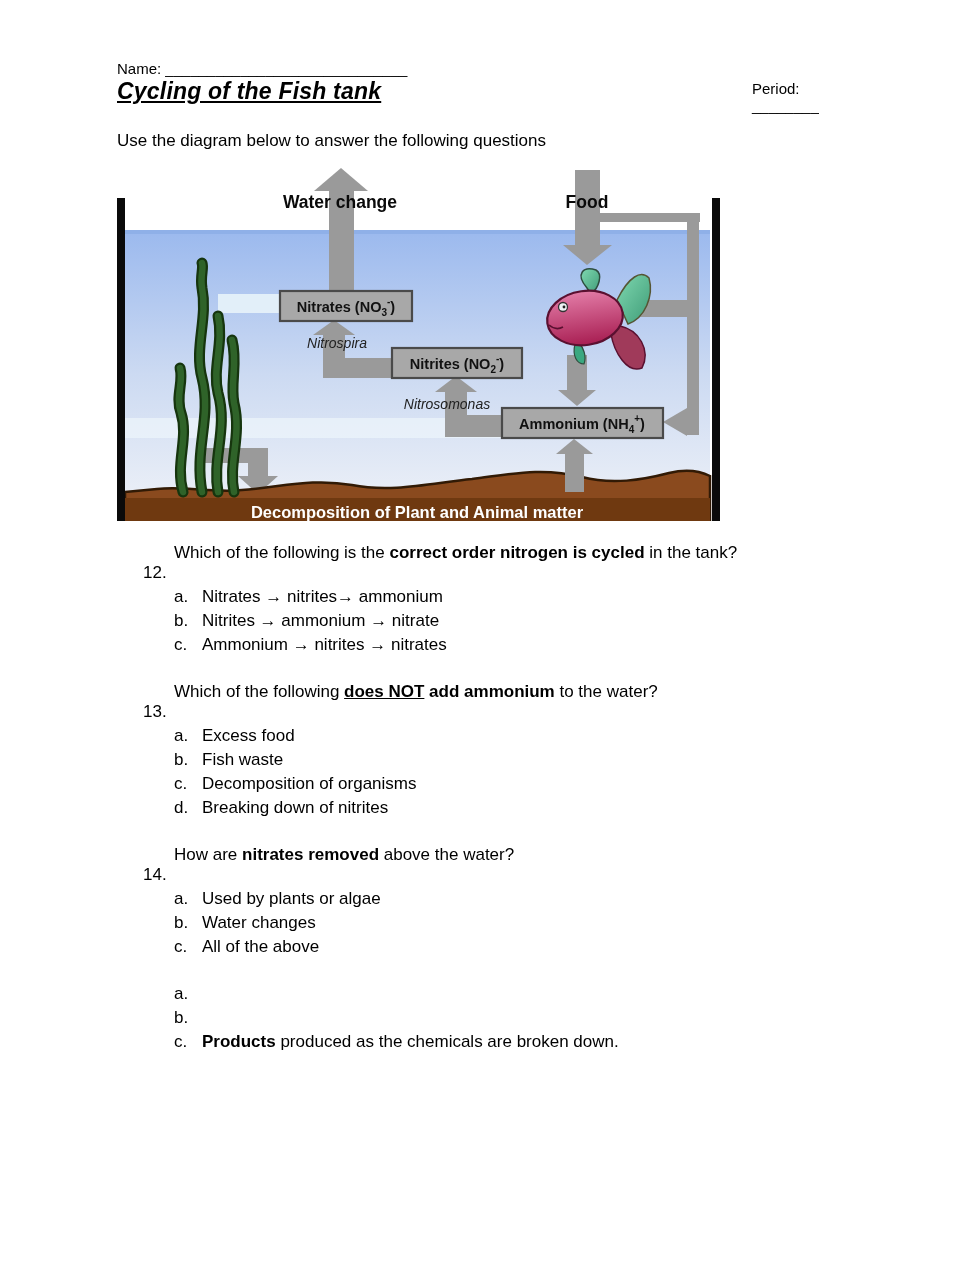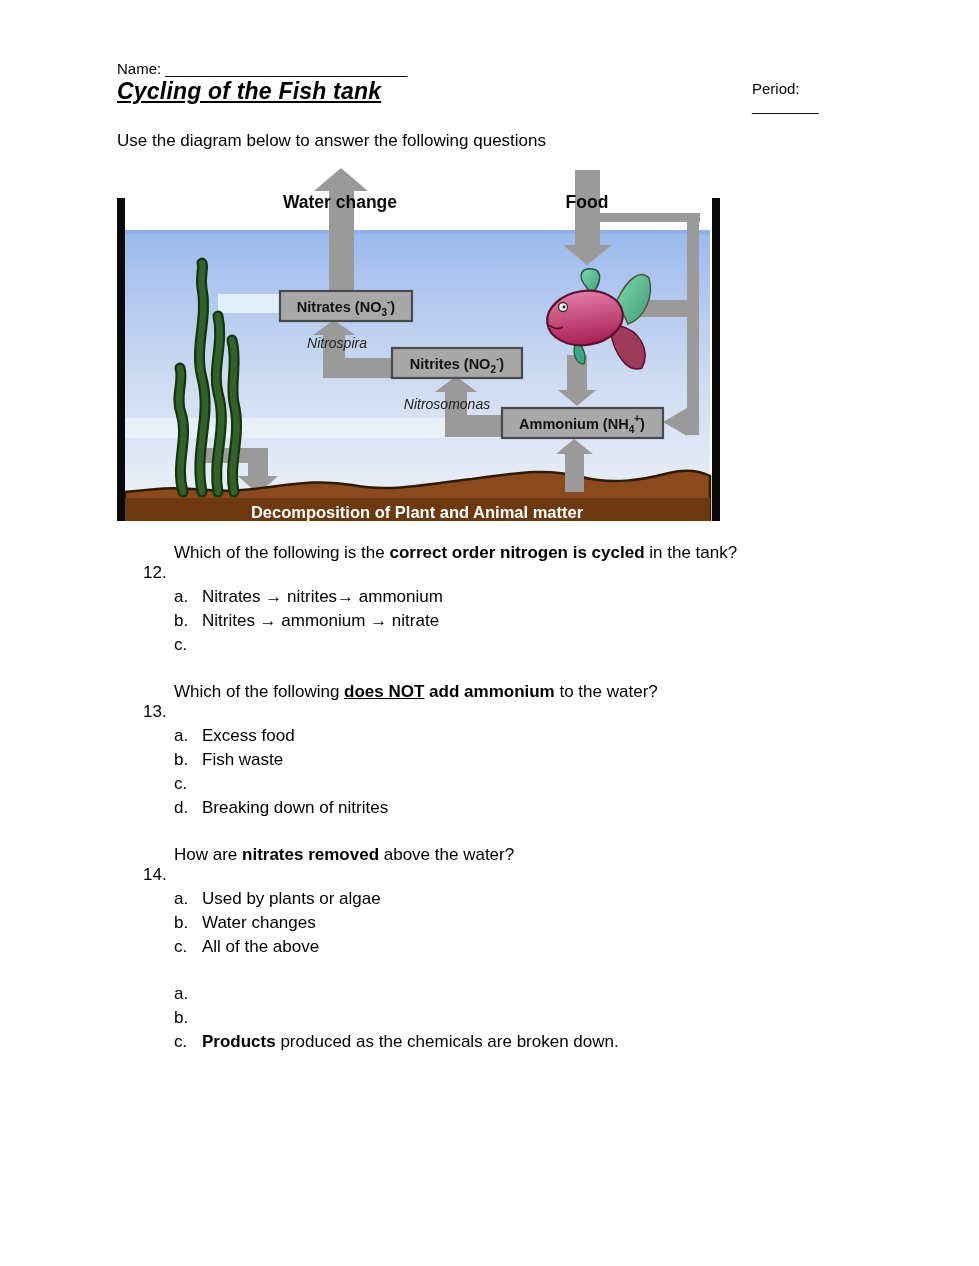--- a/index.html
+++ b/index.html
@@ -179,38 +179,40 @@
       <div class="opt">
           <span class="letter">a.</span>
           <span>Nitrates → nitrites→ ammonium</span>
         </div>
       <div class="opt">
           <span class="letter">b.</span>
           <span>Nitrites → ammonium → nitrate</span>
         </div>
       <div class="opt">
           <span class="letter">c.</span>
+          <span>Ammonium → nitrites → nitrates</span>
         </div>
     </div>
 
     <div class="qblock">
       <div class="stem">
         <span class="qnum">13.</span>
         <span class="stemtext"><span>Which of the following </span><span class="bu">does NOT</span><span class="b"> add ammonium</span><span> to the water?</span></span>
       </div>
       <div class="opt">
           <span class="letter">a.</span>
           <span>Excess food</span>
         </div>
       <div class="opt">
           <span class="letter">b.</span>
           <span>Fish waste</span>
         </div>
       <div class="opt">
           <span class="letter">c.</span>
+          <span>Decomposition of organisms</span>
         </div>
       <div class="opt">
           <span class="letter">d.</span>
           <span>Breaking down of nitrites</span>
         </div>
     </div>
 
     <div class="qblock">
       <div class="stem">
         <span class="qnum">14.</span>

